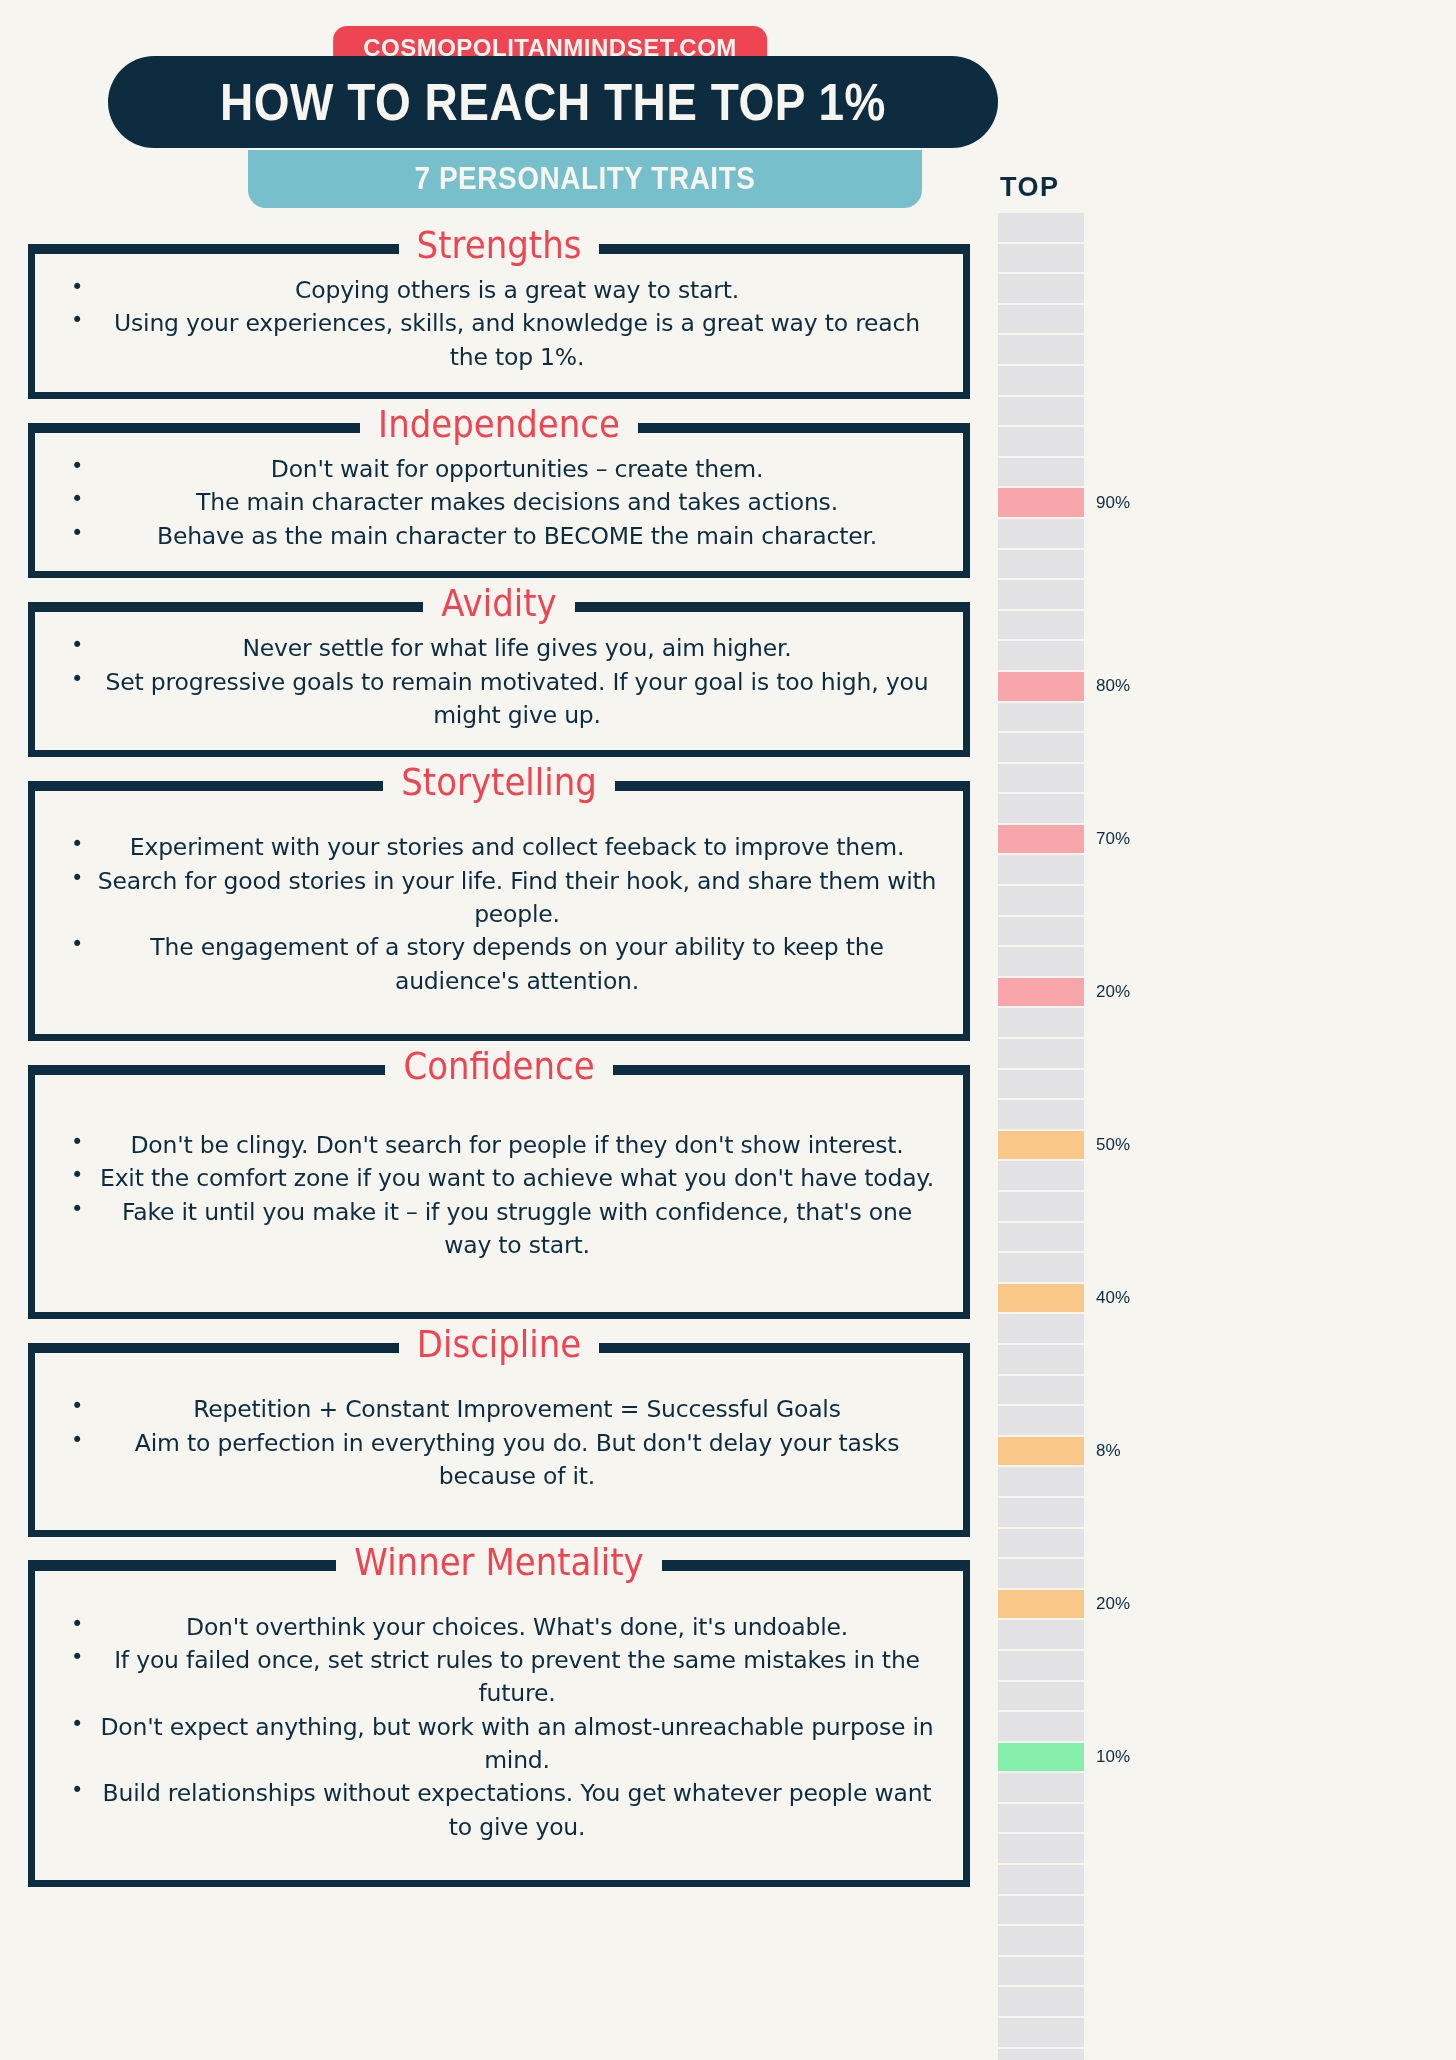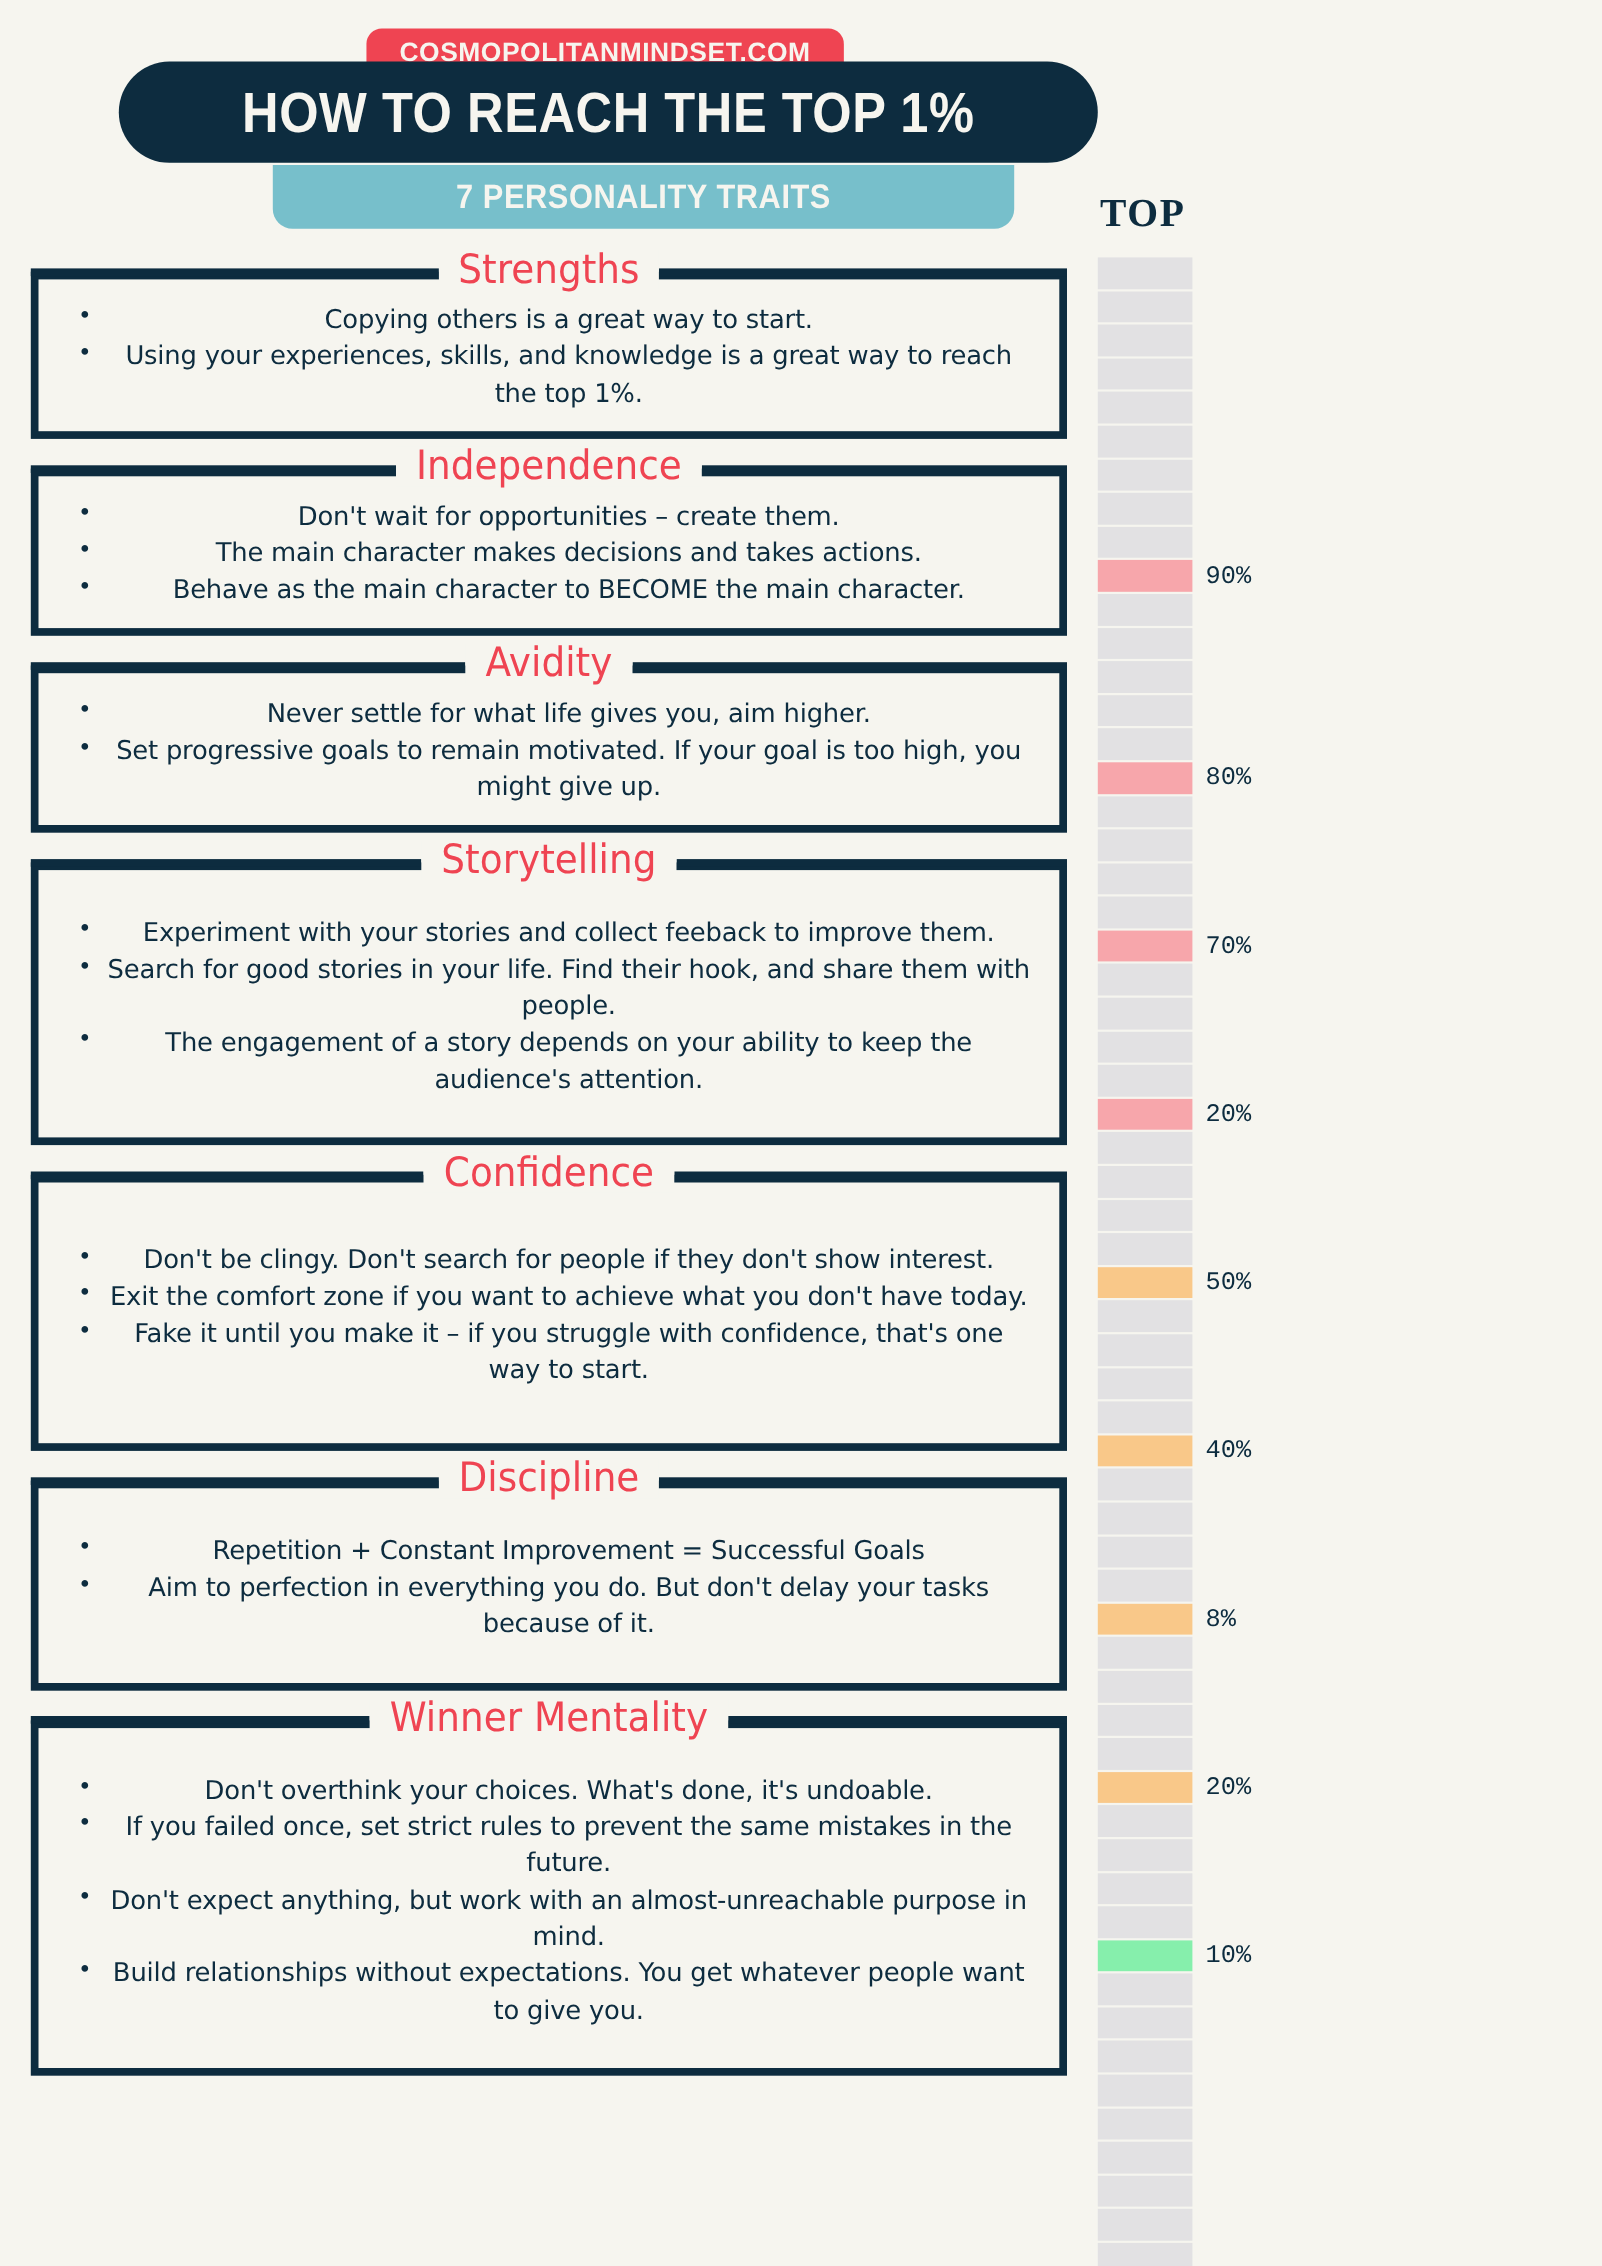--- a/index.html
+++ b/index.html
@@ -171,49 +171,49 @@
   .pad-lg  .section-body{padding-top:54px;padding-bottom:50px;}
 
   
   .scale-wrap{
     position:absolute;
     left:990px;
     top:172px;
     width:440px;
   }
   .scale-top-label{
-    font-family:Liberation Serif, serif;
+    font-family:Liberation Sans, sans-serif;
     font-weight:bold;
-    font-size:36px;
+    font-size:27px;
     color:var(--navy);
     letter-spacing:1.5px;
     margin-left:10px;
-    margin-bottom:20px;
+    margin-bottom:10px;
   }
   .scale{
     position:relative;
     width:86px;
     margin-left:8px;
   }
   .seg{
     position:relative;
     height:28.6px;
     background:var(--scale-gray);
     margin-bottom:2px;
     width:86px;
   }
   .seg.pink{background:var(--pink);}
   .seg.orange{background:var(--orange);}
   .seg .tick-label{
     position:absolute;
     left:98px;
     top:50%;
     transform:translateY(-50%);
-    font-family:Liberation Mono, monospace;
-    font-size:23px;
+    font-family:Liberation Sans, sans-serif;
+    font-size:17px;
     color:var(--navy);
     white-space:nowrap;
   }
 </style>
 </head>
 <body>
 
 <div class="poster">
 
   <div class="header">

